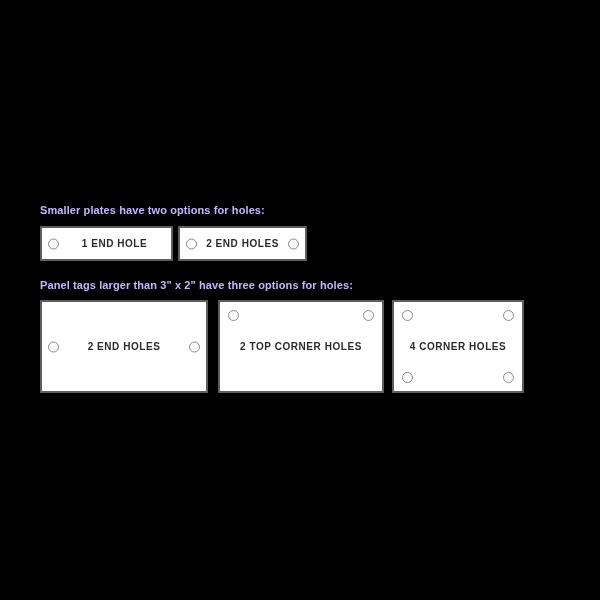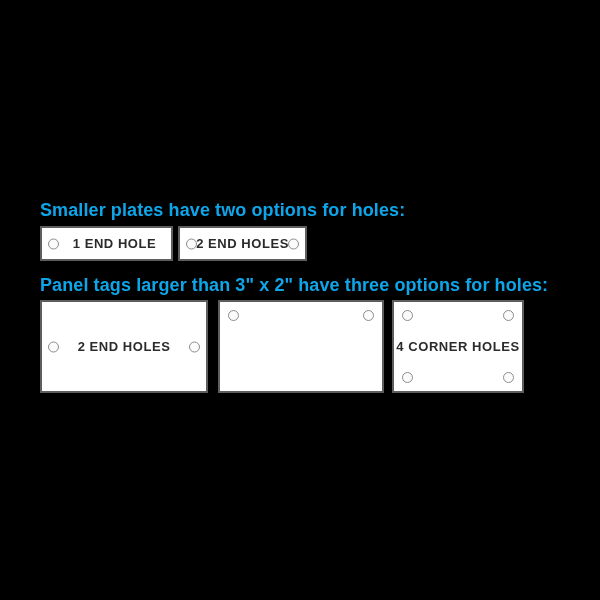--- a/index.html
+++ b/index.html
@@ -20,43 +20,43 @@
   .canvas {
     position: absolute;
     inset: 0;
     width: 600px;
     height: 600px;
   }
 
   
   .section-heading {
     position: absolute;
-    color: #0ea5e9;
-    font-size: 18px;
+    color: #c4b5fd;
+    font-size: 11px;
     font-weight: 700;
     letter-spacing: 0.1px;
     white-space: nowrap;
     line-height: 16px;
   }
   #heading-small  { left: 40px; top: 202px; }
   #heading-panel  { left: 40px; top: 277px; }
 
   
   .plate {
     position: absolute;
     background: #ffffff;
     border: 2px solid #5e5e5e;
     display: flex;
     align-items: center;
     justify-content: center;
   }
 
   .plate-label {
     color: #2b2b2b;
-    font-size: 13px;
+    font-size: 10px;
     font-weight: 700;
     letter-spacing: 0.55px;
     white-space: nowrap;
     text-align: right;
     line-height: 13px;
   }
 
   
   .hole {
     position: absolute;
@@ -118,20 +118,21 @@
 
   <div class="plate" id="plate-2-end-holes-large">
     <span class="hole mid-left"></span>
     <span class="plate-label">2 END HOLES</span>
     <span class="hole mid-right"></span>
   </div>
 
   <div class="plate" id="plate-2-top-corner-holes">
     <span class="hole top-left"></span>
     <span class="hole top-right"></span>
+    <span class="plate-label">2 TOP CORNER HOLES</span>
   </div>
 
   <div class="plate" id="plate-4-corner-holes">
     <span class="hole top-left"></span>
     <span class="hole top-right"></span>
     <span class="plate-label">4 CORNER HOLES</span>
     <span class="hole bottom-left"></span>
     <span class="hole bottom-right"></span>
   </div>
 

